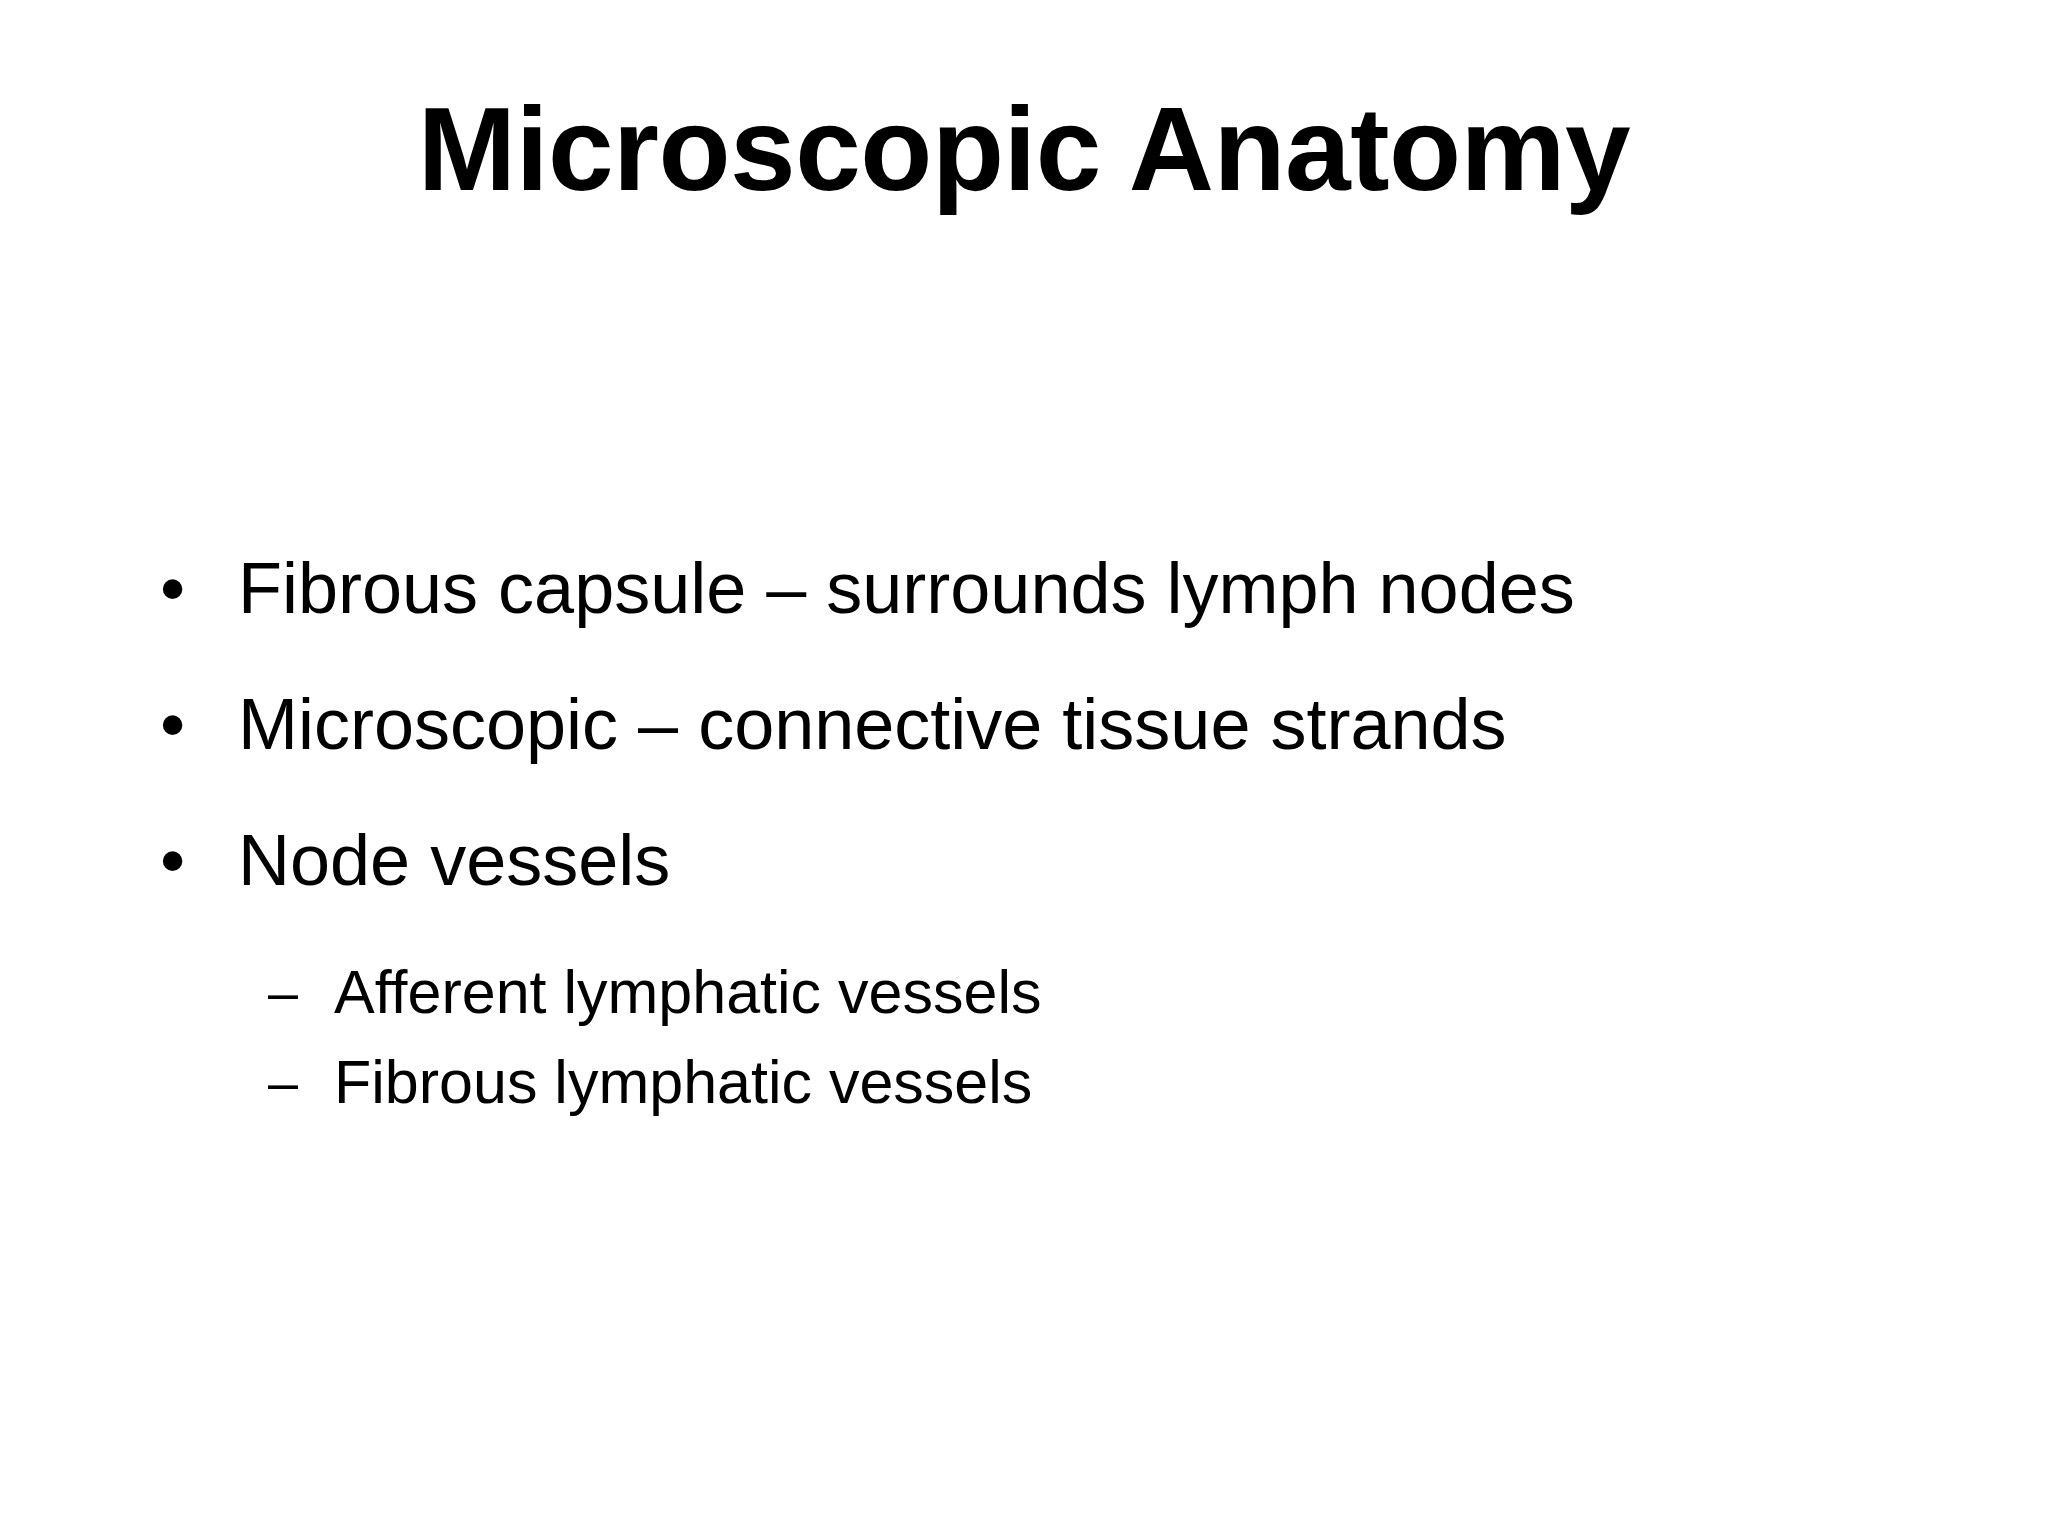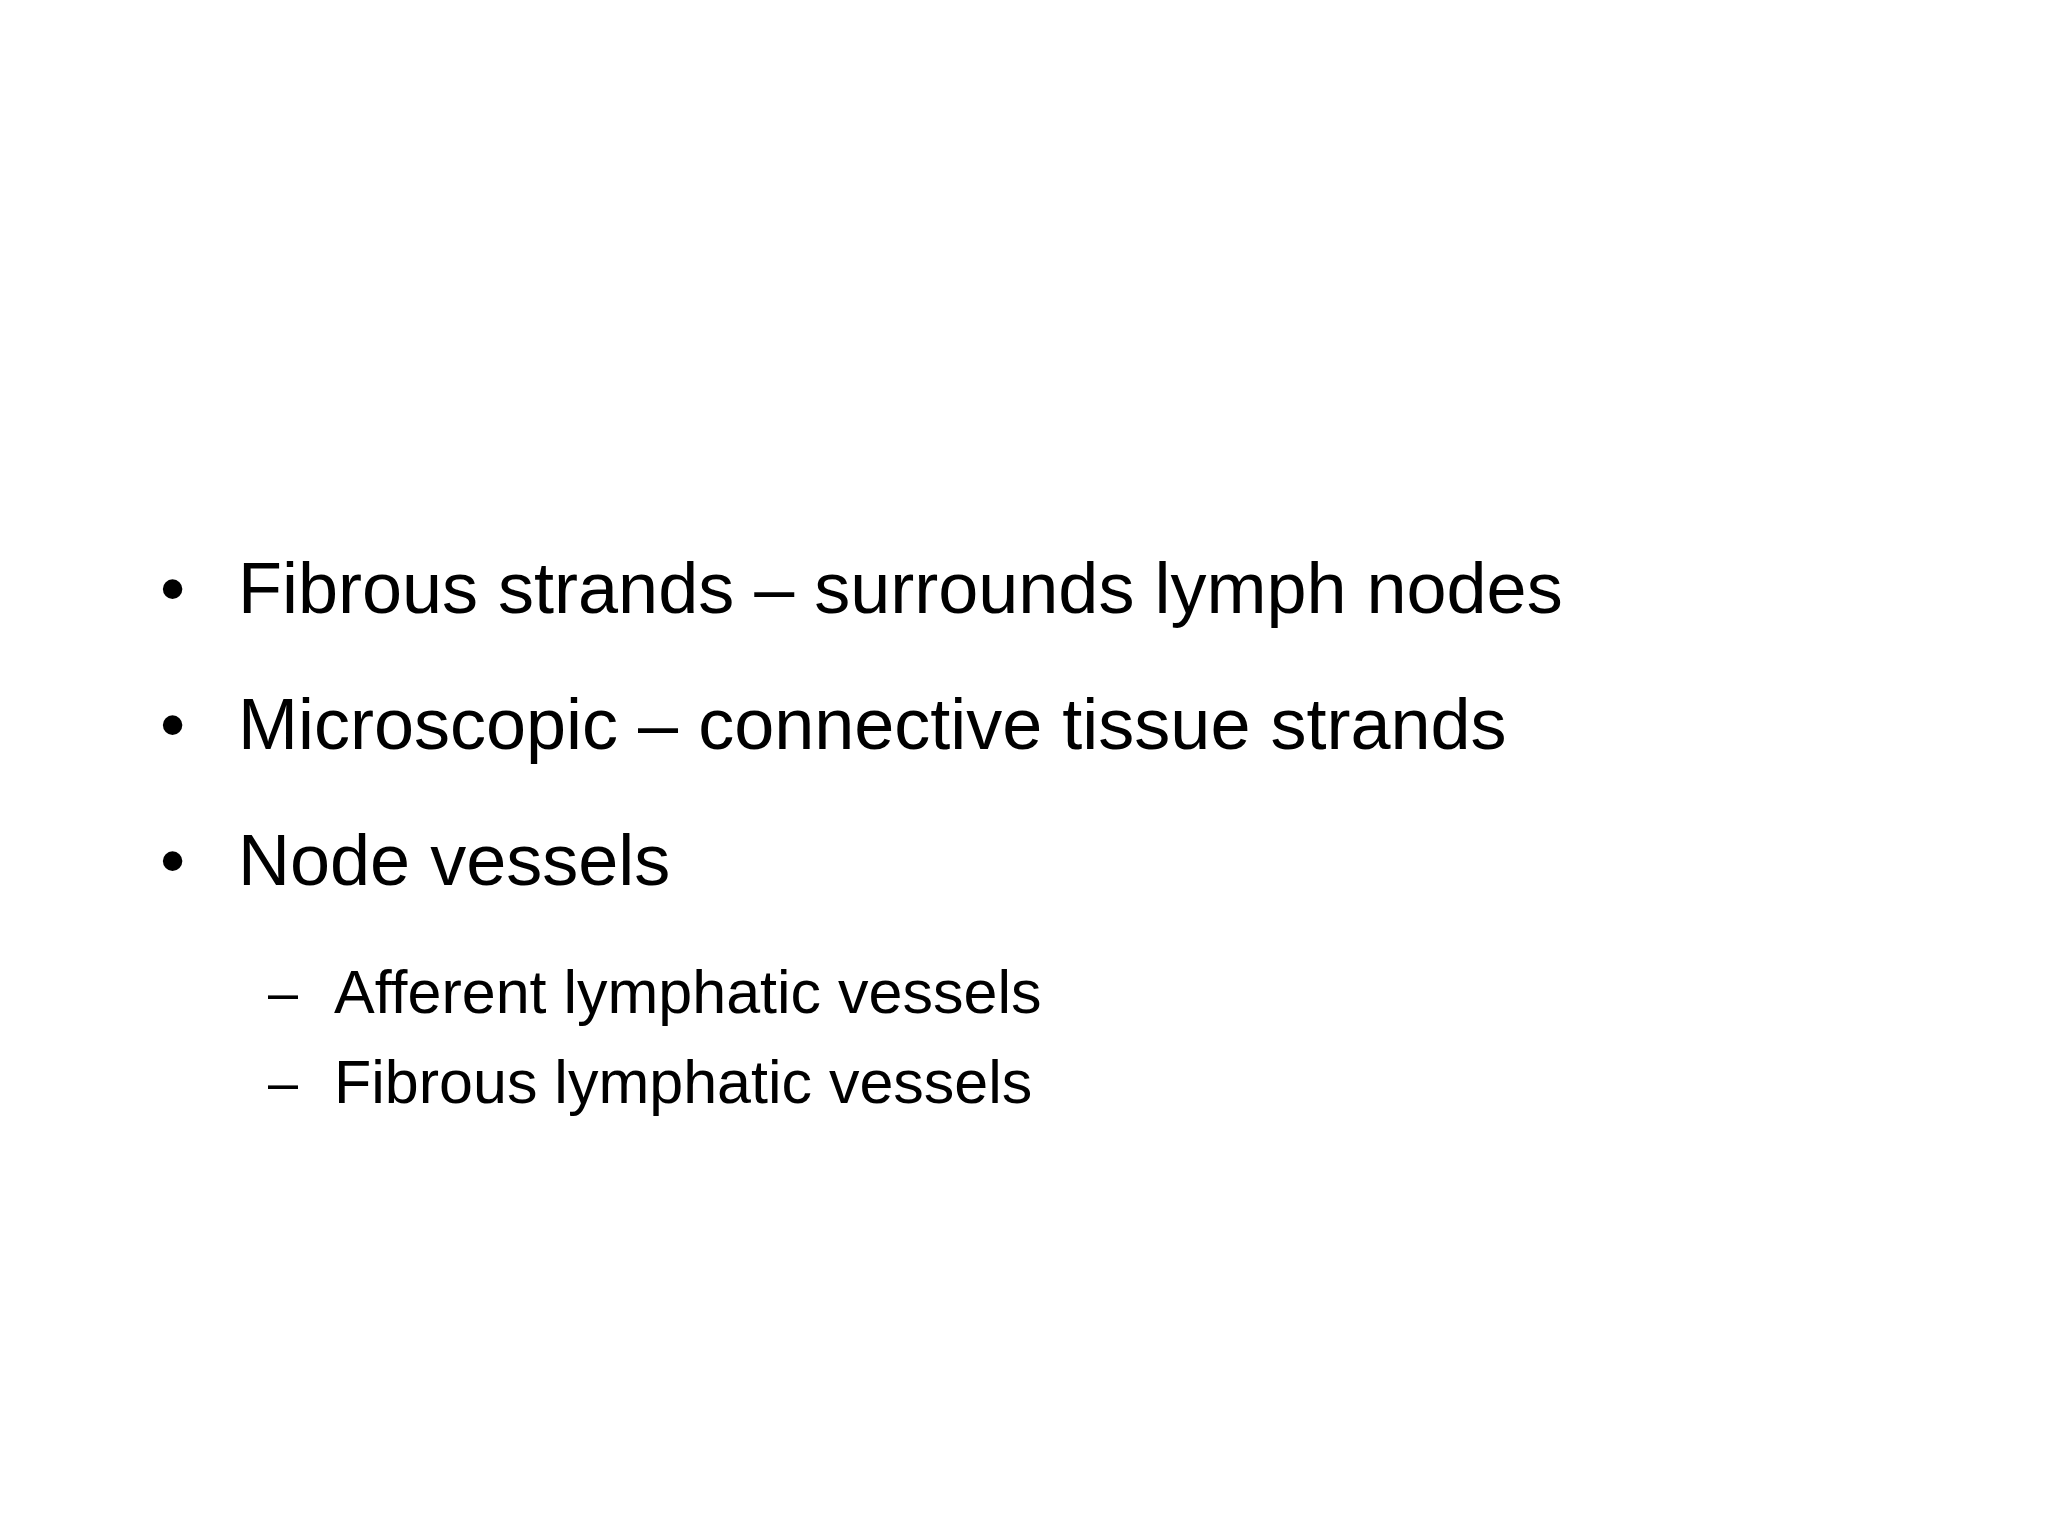--- a/index.html
+++ b/index.html
@@ -102,27 +102,28 @@
     color: #000000;
     white-space: pre;
   }
 </style>
 </head>
 <body>
 
 <div class="slide">
 
   <div class="title-block">
+    <span class="title-line">Microscopic Anatomy</span>
   </div>
 
   <div class="body-block">
 
     <div class="bullet-row">
       <span class="bullet-marker">•</span>
-      <span class="bullet-text">Fibrous strands – surrounds lymph nodes</span>
+      <span class="bullet-text">Fibrous capsule – surrounds lymph nodes</span>
     </div>
 
     <div class="bullet-row">
       <span class="bullet-marker">•</span>
       <span class="bullet-text">Microscopic – connective tissue strands</span>
     </div>
 
     <div class="bullet-row">
       <span class="bullet-marker">•</span>
       <span class="bullet-text">Node vessels</span>

